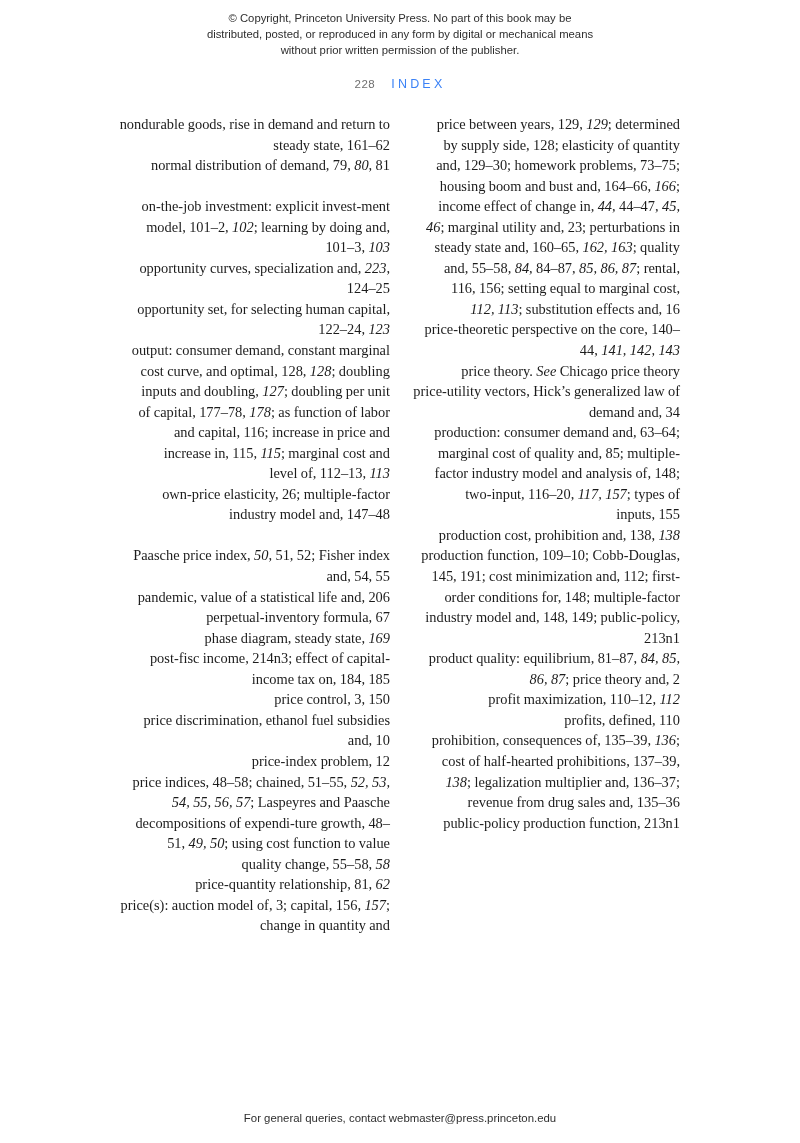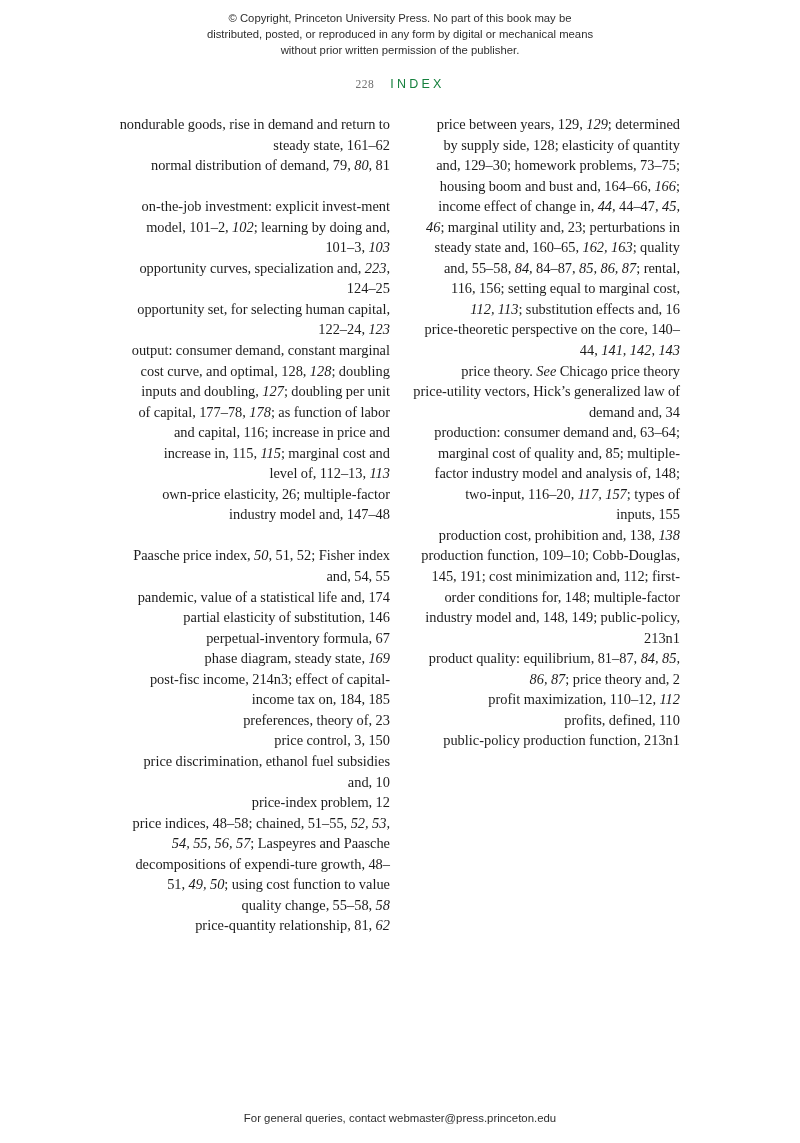--- a/index.html
+++ b/index.html
@@ -40,28 +40,28 @@
     position: absolute;
     left: 0;
     right: 0;
     top: 74px;
     text-align: center;
     color: #6f6f6f;
   }
   #running-head .folio {
     font-size: 11.5px;
     letter-spacing: 0.5px;
-    font-family: Liberation Serif, serif;
+    font-family: Liberation Sans, sans-serif;
   }
   #running-head .head-title {
     font-size: 12.5px;
     letter-spacing: 3.2px;
     margin-left: 16px;
     font-family: "Liberation Sans", sans-serif;
-    color: #15803d;
+    color: #3b82f6;
   }
 
   
   #index-body {
     position: absolute;
     top: 114px;
     left: 118px;
     width: 572px;
     height: 940px;
   }
@@ -121,42 +121,42 @@
       <p class="index-entry">nondurable goods, rise in demand and return to steady state, 161–62</p>
       <p class="index-entry">normal distribution of demand, 79, <i>80</i>, 81</p>
       <div class="letter-gap"></div>
       <p class="index-entry">on-the-job investment: explicit invest-ment model, 101–2, <i>102</i>; learning by doing and, 101–3, <i>103</i></p>
       <p class="index-entry">opportunity curves, specialization and, <i>223</i>, 124–25</p>
       <p class="index-entry">opportunity set, for selecting human capital, 122–24, <i>123</i></p>
       <p class="index-entry">output: consumer demand, constant marginal cost curve, and optimal, 128, <i>128</i>; doubling inputs and doubling, <i>127</i>; doubling per unit of capital, 177–78, <i>178</i>; as function of labor and capital, 116; increase in price and increase in, 115, <i>115</i>; marginal cost and level of, 112–13, <i>113</i></p>
       <p class="index-entry">own-price elasticity, 26; multiple-factor industry model and, 147–48</p>
       <div class="letter-gap"></div>
       <p class="index-entry">Paasche price index, <i>50</i>, 51, 52; Fisher index and, 54, 55</p>
-      <p class="index-entry">pandemic, value of a statistical life and, 174</p>
-      <p class="index-entry">partial elasticity of substitution, 146</p>
+      <p class="index-entry">pandemic, value of a statistical life and, 206</p>
       <p class="index-entry">perpetual-inventory formula, 67</p>
       <p class="index-entry">phase diagram, steady state, <i>169</i></p>
       <p class="index-entry">post-fisc income, 214n3; effect of capital-income tax on, 184, 185</p>
-      <p class="index-entry">preferences, theory of, 23</p>
       <p class="index-entry">price control, 3, 150</p>
       <p class="index-entry">price discrimination, ethanol fuel subsidies and, 10</p>
       <p class="index-entry">price-index problem, 12</p>
       <p class="index-entry">price indices, 48–58; chained, 51–55, <i>52, 53, 54, 55, 56, 57</i>; Laspeyres and Paasche decompositions of expendi-ture growth, 48–51, <i>49, 50</i>; using cost function to value quality change, 55–58, <i>58</i></p>
       <p class="index-entry">price-quantity relationship, 81, <i>62</i></p>
+      <p class="index-entry">price(s): auction model of, 3; capital, 156, <i>157</i>; change in quantity and</p>
     </div>
   <div class="index-column" id="index-column-right">
       <p class="index-entry continued">price between years, 129, <i>129</i>; determined by supply side, 128; elasticity of quantity and, 129–30; homework problems, 73–75; housing boom and bust and, 164–66, <i>166</i>; income effect of change in, <i>44</i>, 44–47, <i>45, 46</i>; marginal utility and, 23; perturbations in steady state and, 160–65, <i>162, 163</i>; quality and, 55–58, <i>84</i>, 84–87, <i>85, 86, 87</i>; rental, 116, 156; setting equal to marginal cost, <i>112, 113</i>; substitution effects and, 16</p>
       <p class="index-entry">price-theoretic perspective on the core, 140–44, <i>141, 142, 143</i></p>
       <p class="index-entry">price theory. <i>See</i> Chicago price theory</p>
       <p class="index-entry">price-utility vectors, Hick’s generalized law of demand and, 34</p>
       <p class="index-entry">production: consumer demand and, 63–64; marginal cost of quality and, 85; multiple-factor industry model and analysis of, 148; two-input, 116–20, <i>117, 157</i>; types of inputs, 155</p>
       <p class="index-entry">production cost, prohibition and, 138, <i>138</i></p>
       <p class="index-entry">production function, 109–10; Cobb-Douglas, 145, 191; cost minimization and, 112; first-order conditions for, 148; multiple-factor industry model and, 148, 149; public-policy, 213n1</p>
       <p class="index-entry">product quality: equilibrium, 81–87, <i>84, 85, 86, 87</i>; price theory and, 2</p>
       <p class="index-entry">profit maximization, 110–12, <i>112</i></p>
       <p class="index-entry">profits, defined, 110</p>
+      <p class="index-entry">prohibition, consequences of, 135–39, <i>136</i>; cost of half-hearted prohibitions, 137–39, <i>138</i>; legalization multiplier and, 136–37; revenue from drug sales and, 135–36</p>
       <p class="index-entry">public-policy production function, 213n1</p>
     </div>
 </div>
 
 <div id="page-footer">
   <span>For general queries, contact webmaster@press.princeton.edu</span>
 </div>
 
 </body></html>

